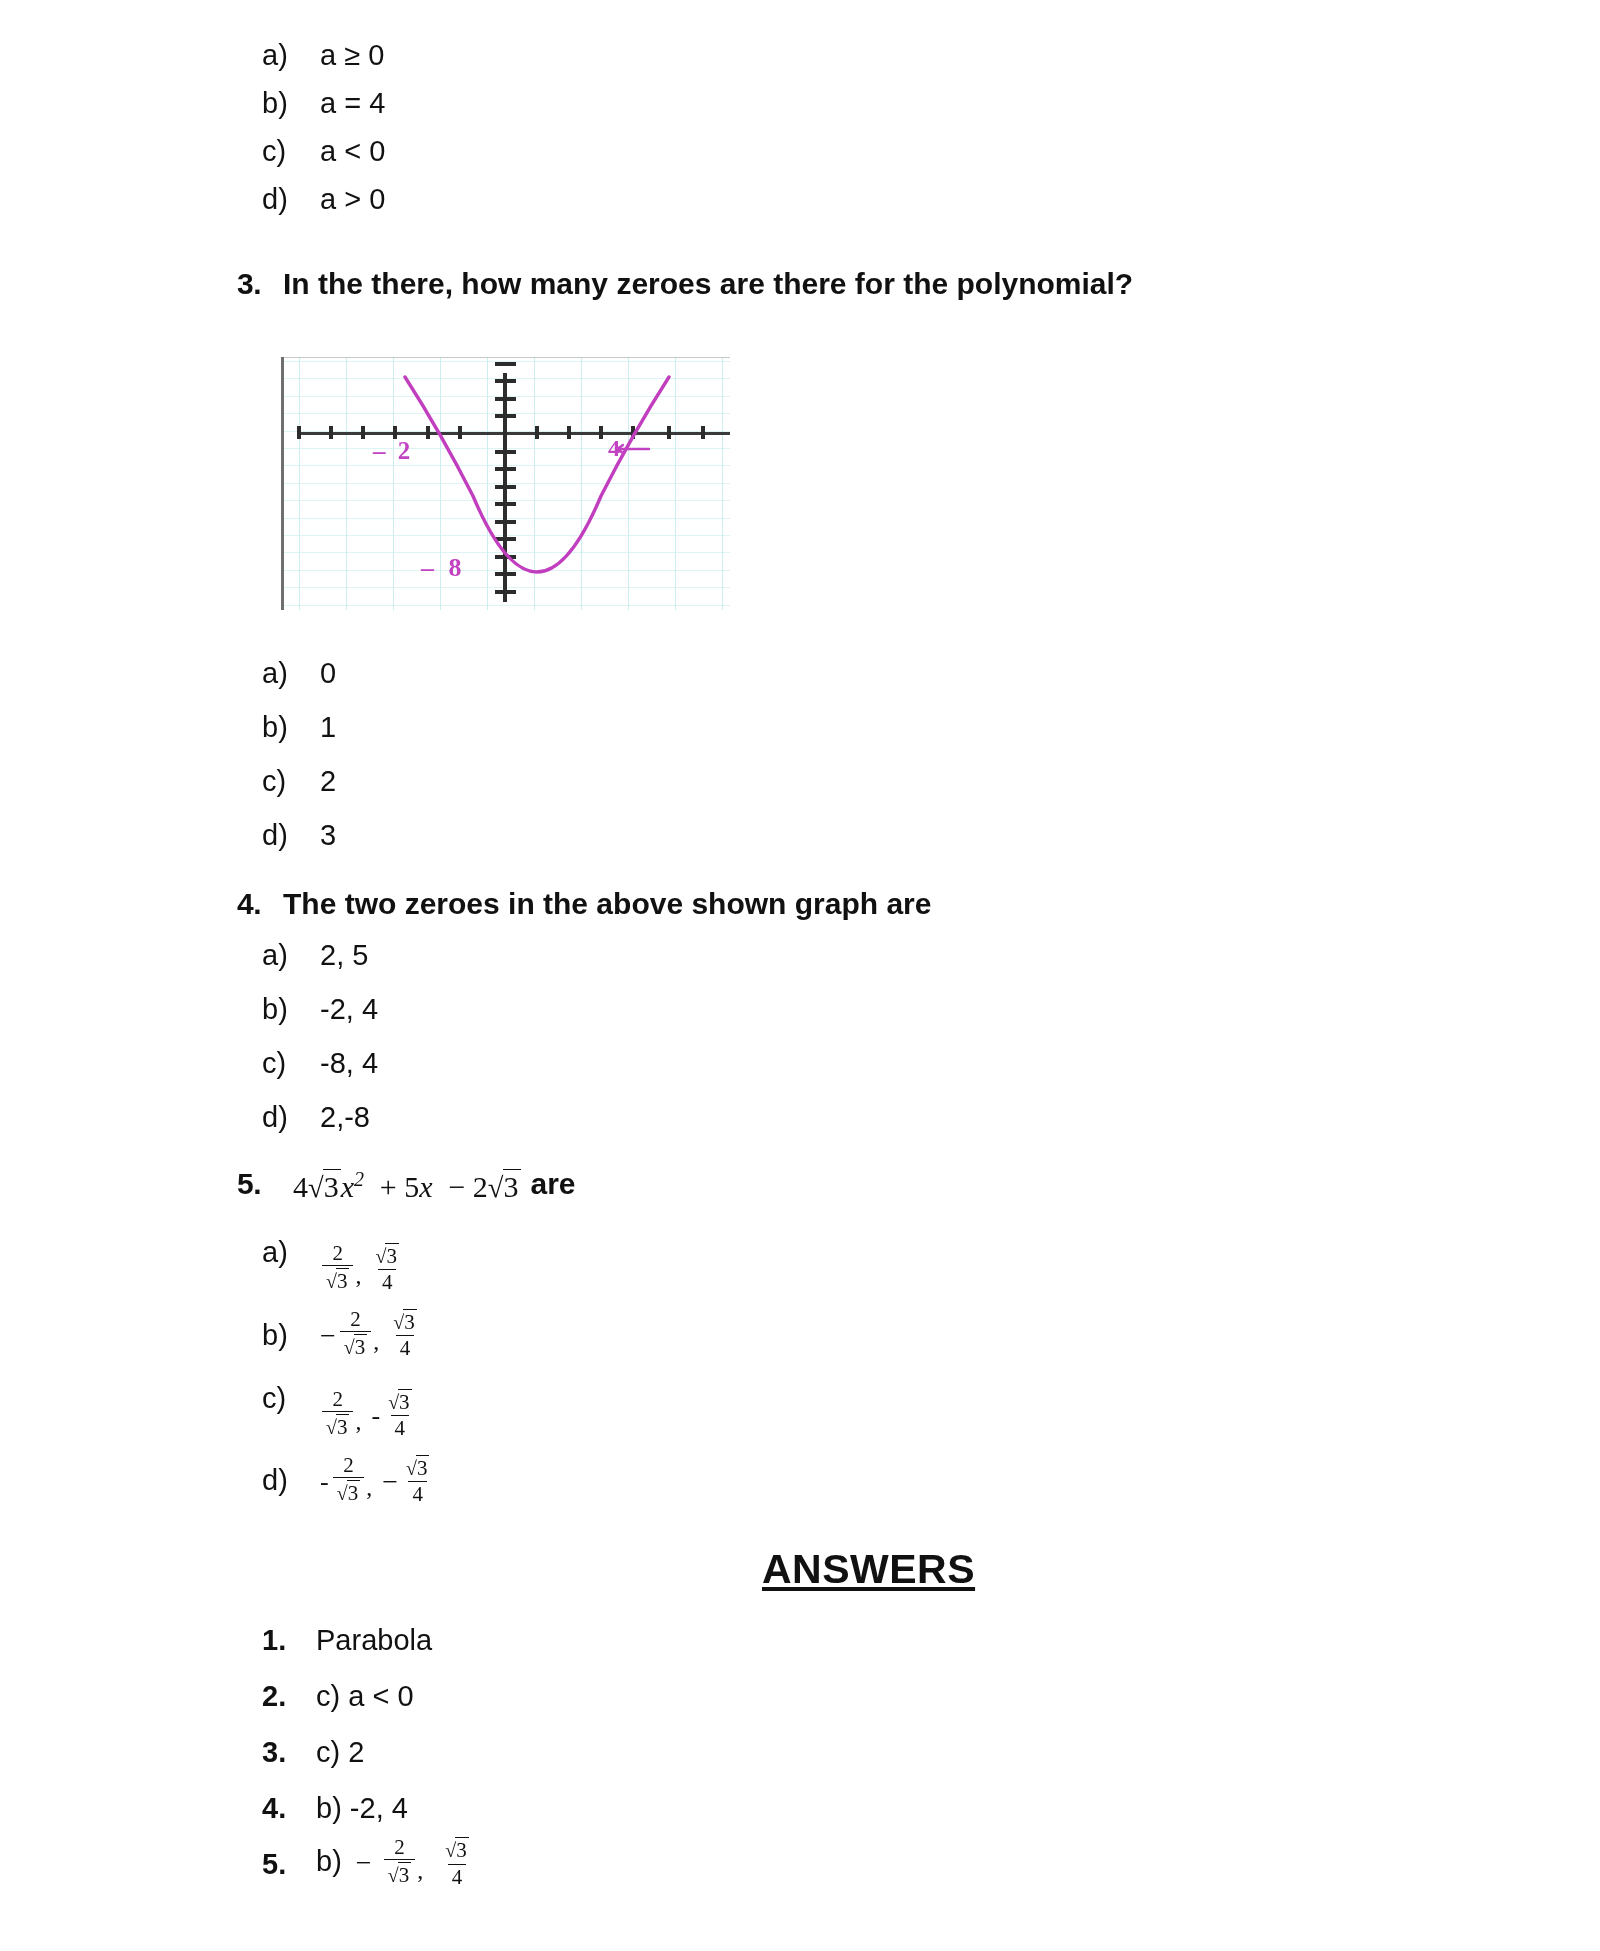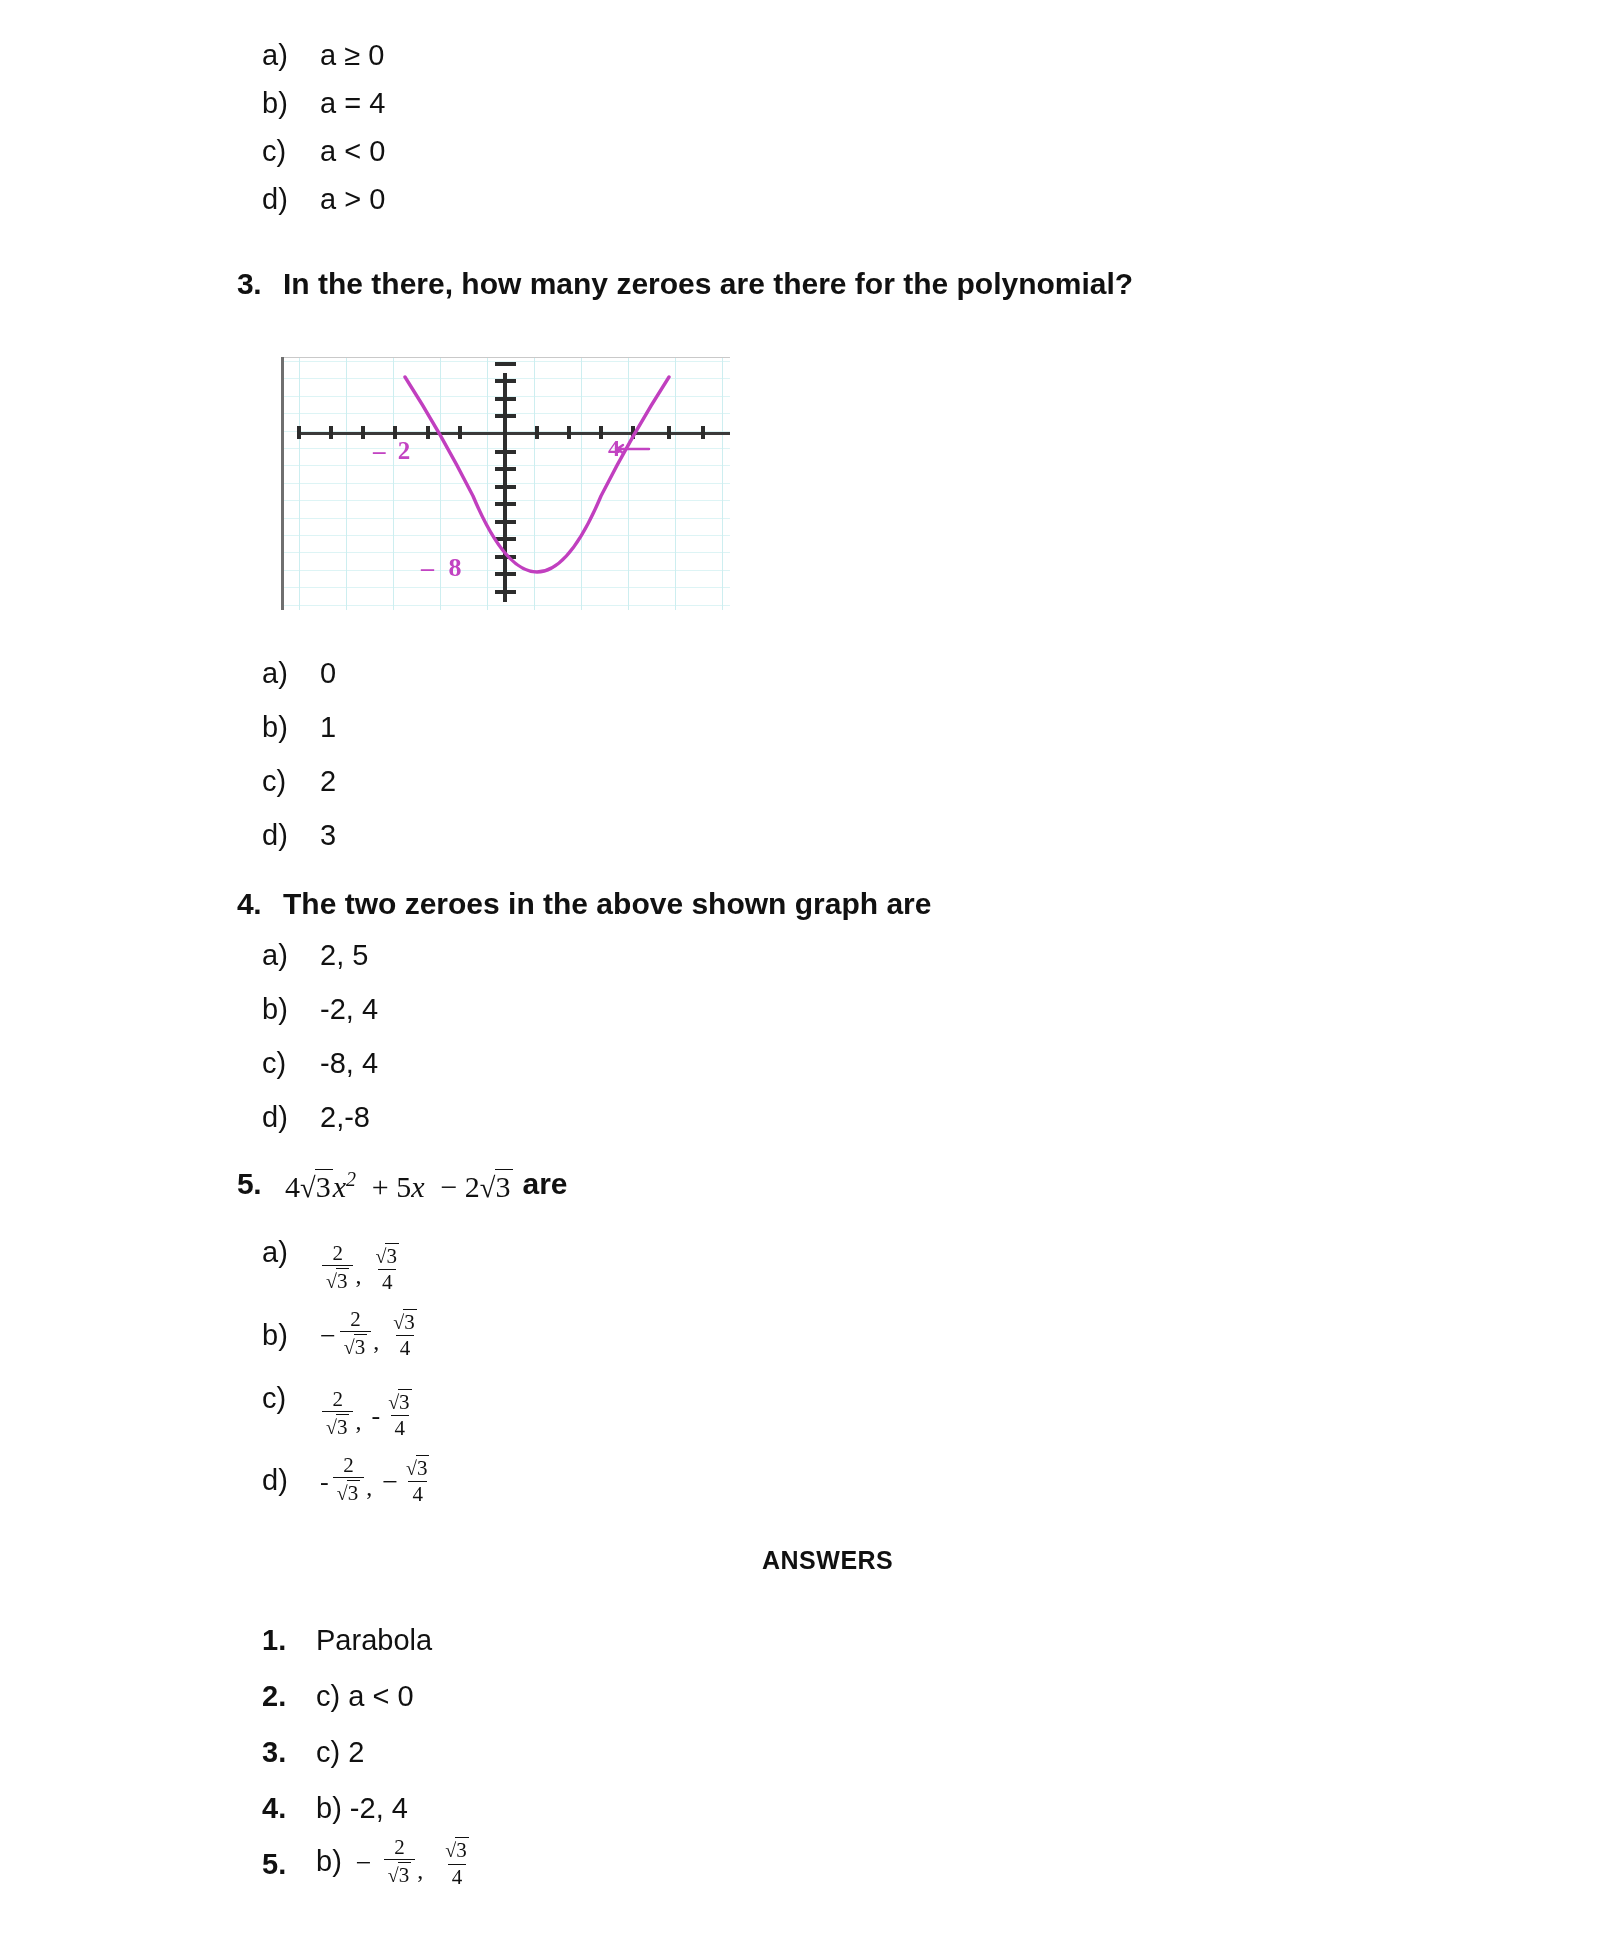--- a/index.html
+++ b/index.html
@@ -160,21 +160,22 @@
     position: absolute;
     font-family: "Liberation Serif", serif;
     color: #c243c2;
     font-weight: bold;
     white-space: nowrap;
   }
 
   
   .answers-title {
     font-weight: bold;
-    font-size: 25px;
+    font-size: 41px;
+    text-decoration: underline;
     text-underline-offset: 4px;
     letter-spacing: 0.5px;
   }
   .ans-line {
     display: flex;
     align-items: center;
     font-size: 29px;
     line-height: 1.05;
   }
   .ans-num {
@@ -305,21 +306,21 @@
       <span class="opt-val">-8, 4</span>
     </div>
     <div class="opt-line" style="height:54px;">
       <span class="opt-key">d)</span>
       <span class="opt-val">2,-8</span>
     </div>
   </div>
 
   <div class="abs q-line" style="left:237px; top:1168px;">
     <span class="q-num">5.</span>
-    <span class="q-text" style="margin-left:2px; font-weight:normal;">
+    <span class="q-text" style="margin-left:10px; font-weight:normal;">
       <span class="mn" style="font-size:30px;">4</span><span class="radical" style="font-size:30px;"><span style="font-size:0.95em;">√</span><span class="rad-body">3</span></span><span class="mi" style="font-size:30px;">x</span><span class="sup" style="font-size:20px;">2</span>
       <span class="mn" style="font-size:30px;">&nbsp;+ </span><span class="mn" style="font-size:30px;">5</span><span class="mi" style="font-size:30px;">x</span>
       <span class="mn" style="font-size:30px;">&nbsp;− </span><span class="mn" style="font-size:30px;">2</span><span class="radical" style="font-size:30px;"><span style="font-size:0.95em;">√</span><span class="rad-body">3</span></span>
     </span>
     <span class="q-text" style="margin-left:10px;">are</span>
   </div>
 
   <div class="abs" style="left:262px; top:1237px;">
     <div class="opt-line">
       <span class="opt-key">a)</span>

